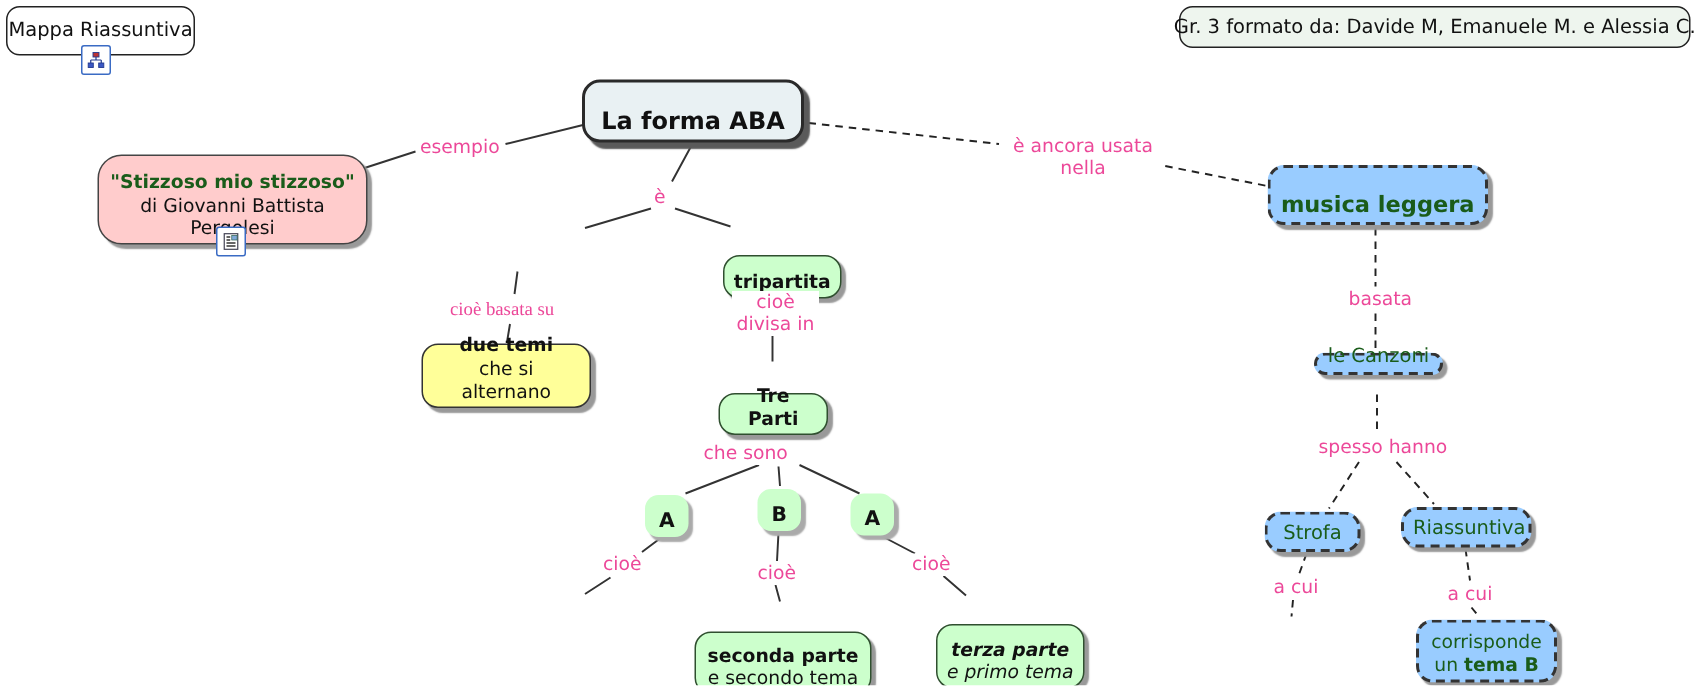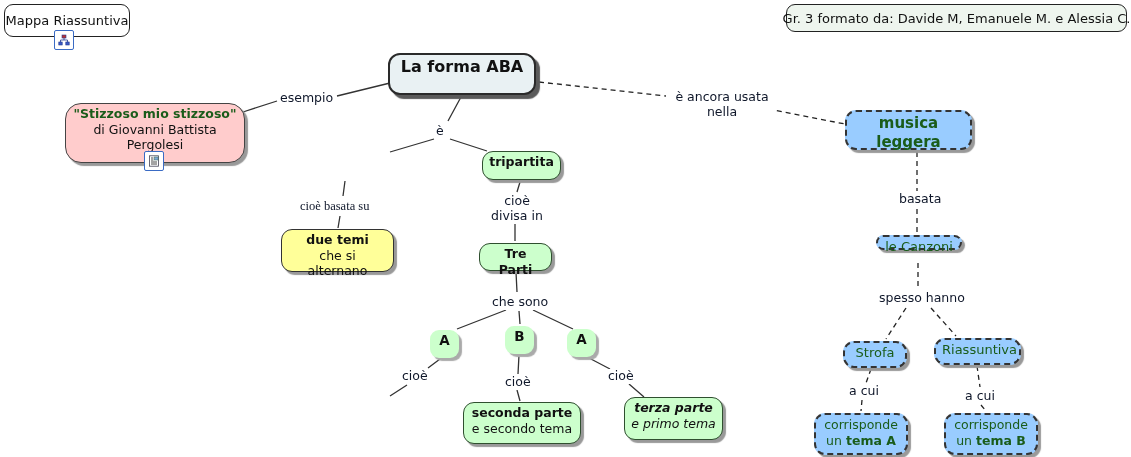--- a/index.html
+++ b/index.html
@@ -5,41 +5,41 @@
   html,body{margin:0;padding:0;background:#fff;}
   .canvas{
     position:relative;width:1131px;height:457px;background:var(--canvas_bg,#fff);
     font-family:"DejaVu Sans","Liberation Sans",sans-serif;color:#111;overflow:hidden;
   }
   .links-layer{position:absolute;left:0;top:0;width:1131px;height:457px;}
   .lk{stroke:var(--line_color,#333);stroke-width:1.3;fill:none;}
   .lk.dashed{stroke-dasharray:5 4;stroke:#222;}
 
   .node{
-    position:absolute;box-sizing:border-box;display:flex;align-items:flex-start;justify-content:center;
+    position:absolute;box-sizing:border-box;display:flex;align-items:flex-end;justify-content:center;
     text-align:center;line-height:1.25;font-size:12.5px;color:#111;
     border:1.5px solid #333;border-radius:11px;background:#fff;
     box-shadow:3px 3px 1px var(--shadow_color,#999);padding:2px 6px;
   }
   .node .txt{width:100%;}
   .b{font-weight:bold;}
   .blk{display:block;}
   .t-green{color:var(--dark_green_text,#1a5c1a);}
 
   .root{background:var(--root_fill,#e9f1f3);border:2.5px solid #2a2a2a;border-radius:12px;
         font-size:16px;font-weight:bold;box-shadow:4px 4px 1px #5a5a5a;}
   .yellow{background:var(--yellow_fill,#ffff99);}
-  .green{background:var(--green_fill,#ccffcc);border-color:#2f4f2f;}
+  .green{background:var(--green_fill,#ccffcc);border-color:#2f4f2f;margin-top:19px;}
   .pink{background:var(--pink_fill,#ffcccc);border-color:#444;border-radius:16px;}
   .blue{background:var(--blue_fill,#99ccff);border:2px dashed #333;}
   .sq{border:none;background:var(--green_fill,#ccffcc);border-radius:9px;font-weight:bold;
       font-size:13.5px;box-shadow:3px 3px 1px #aaa;}
 
   .llabel{
-    position:absolute;font-size:12.5px;line-height:1.18;color:#0f172a;background:#fff;
+    position:absolute;font-size:12.5px;line-height:1.18;color:#ec4899;background:#fff;
     padding:0 2px;text-align:center;white-space:nowrap;
   }
   .llabel.wrap{white-space:normal;}
 
   .infobox{
     position:absolute;box-sizing:border-box;border:1.5px solid #222;border-radius:9px;
     display:flex;align-items:center;justify-content:center;font-size:13px;background:#fff;
     padding:2px 8px;white-space:nowrap;
   }
   .credits{background:var(--credits_fill,#eef5ee);}
@@ -134,51 +134,46 @@
     <div class="txt">
       <span class="b">seconda parte</span><span> e secondo tema</span>
     </div>
   </div>
   <div class="node green" style="left:624px;top:397px;width:99px;height:43px;font-style:italic;">
     <div class="txt">
       <span class="b">terza parte</span><span> e primo tema</span>
     </div>
   </div>
 
-  <div class="node blue" style="left:845px;top:110px;width:127px;height:40px;font-size:15px;">
+  <div class="node blue" style="left:845px;top:110px;width:147px;height:40px;font-size:15px;">
     <div class="txt"><span class="b t-green">musica leggera</span></div>
   </div>
 
   <div class="node blue" style="left:876px;top:235px;width:86px;height:15px;font-size:13px;">
     <div class="txt"><span class="t-green">le Canzoni</span></div>
   </div>
 
   <div class="node blue" style="left:843px;top:341px;width:64px;height:27px;font-size:13px;">
     <div class="txt"><span class="t-green">Strofa</span></div>
   </div>
   <div class="node blue" style="left:934px;top:338px;width:87px;height:27px;font-size:13px;">
     <div class="txt"><span class="t-green">Riassuntiva</span></div>
   </div>
 
-  <div class="node blue" style="left:814px;top:413px;width:94px;height:42px;">
-    <div class="txt t-green">
-      <span>corrisponde un </span><span class="b">tema A</span>
-    </div>
-  </div>
   <div class="node blue" style="left:944px;top:413px;width:94px;height:42px;">
     <div class="txt t-green">
       <span>corrisponde un </span><span class="b">tema B</span>
     </div>
   </div>
 
   <span class="llabel" style="left:278px;top:91px;">esempio</span>
   <span class="llabel" style="left:434px;top:124px;">è</span>
   <span class="llabel" style="left:298px;top:199px;font-family:Liberation Serif, serif;">cioè basata su</span>
   <span class="llabel wrap" style="left:488px;top:194px;width:54px;">cioè divisa in</span>
-  <span class="llabel" style="left:490px;top:295px;">che sono</span>
+  <span class="llabel" style="left:467px;top:295px;">che sono</span>
   <span class="llabel" style="left:400px;top:369px;">cioè</span>
   <span class="llabel" style="left:503px;top:375px;">cioè</span>
   <span class="llabel" style="left:606px;top:369px;">cioè</span>
   <span class="llabel wrap" style="left:670px;top:90px;width:100px;">è ancora usata nella</span>
   <span class="llabel" style="left:897px;top:192px;">basata</span>
   <span class="llabel" style="left:877px;top:291px;">spesso hanno</span>
   <span class="llabel" style="left:847px;top:384px;">a cui</span>
   <span class="llabel" style="left:963px;top:389px;">a cui</span>
 
 </div>

